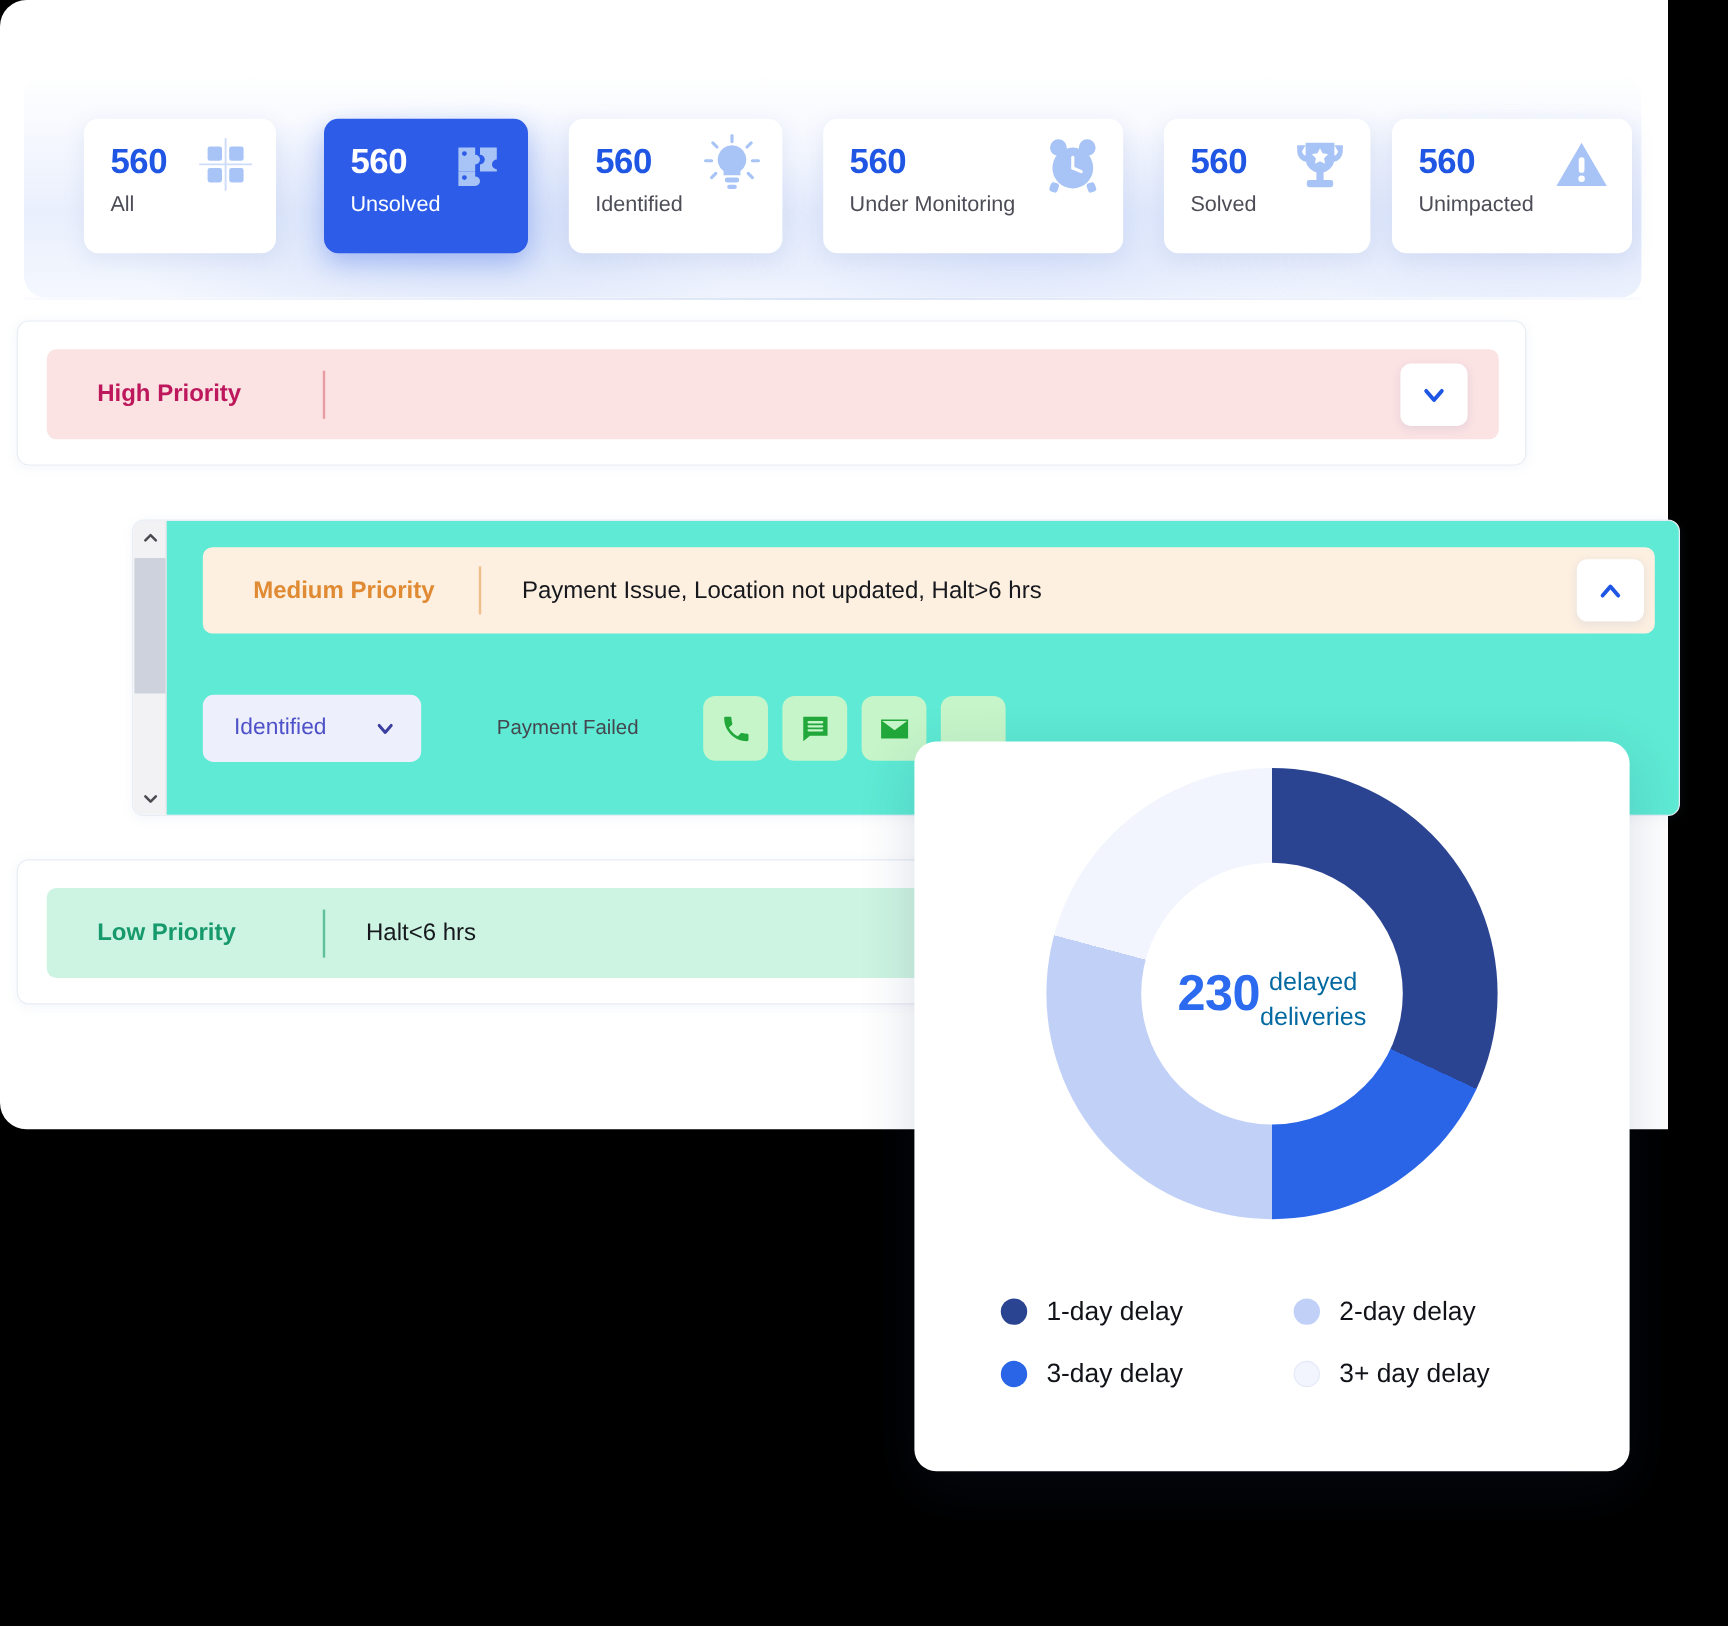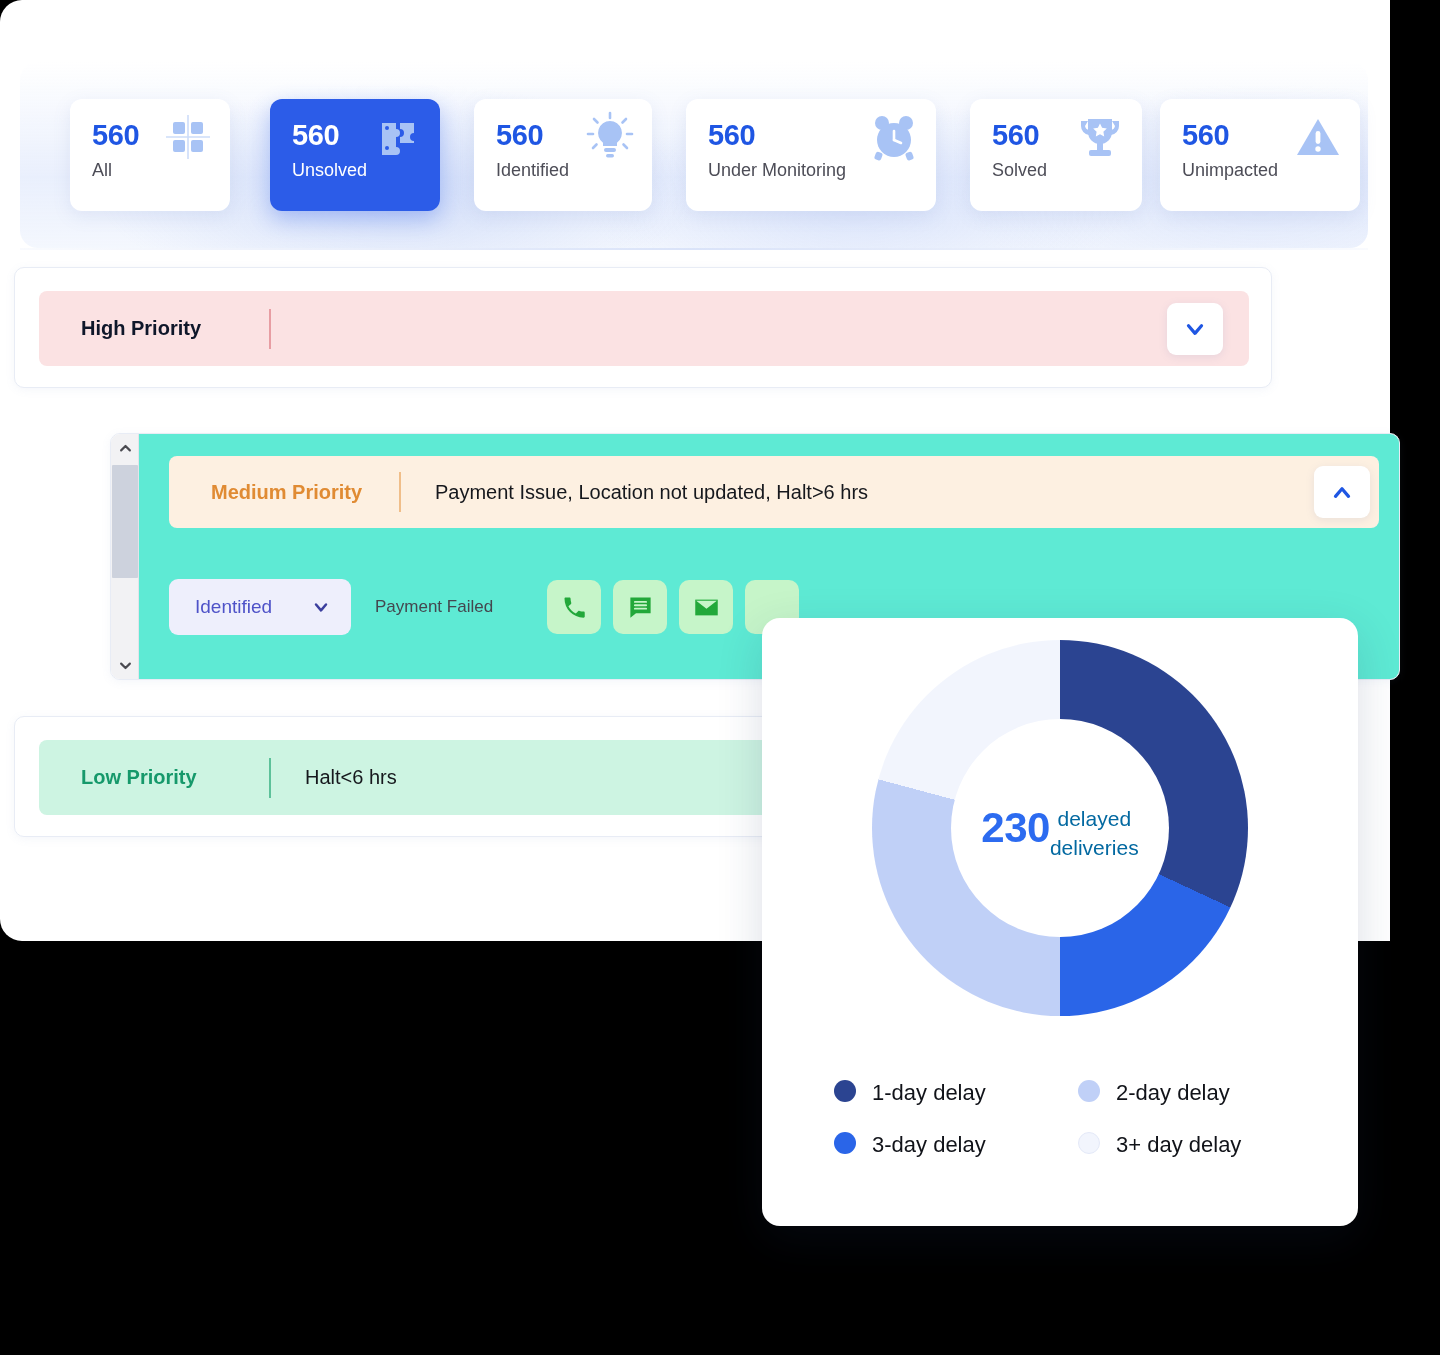--- a/index.html
+++ b/index.html
@@ -151,21 +151,21 @@
     cursor: pointer;
   }
   .chevron-btn svg { width: 26px; height: 26px; display: block; }
 
   
   #card-high { left: 14px; top: 267px; width: 1258px; height: 121px; }
   #bar-high {
     left: 24px; top: 23px; width: 1210px; height: 75px;
     background: #fbe2e3;
   }
-  #bar-high .p-name { color: #0f172a; }
+  #bar-high .p-name { color: #be185d; }
   #bar-high .p-div { background: #e39098; }
   #btn-high { right: 48px; top: 35px; }
 
   
   #card-medium {
     left: 110px; top: 433px; width: 1290px; height: 247px;
     border-radius: 10px;
     overflow: hidden;
   }
   .scrollbar {
@@ -225,21 +225,21 @@
     padding: 0 20px 0 26px;
     cursor: pointer;
   }
   .status-select .sel-text {
     font-size: 19px;
     color: #4e52c8;
   }
   .status-select svg { width: 20px; height: 20px; display: block; }
 
   .issue-text {
-    margin-left: 24px;
+    margin-left: 63px;
     width: 150px;
     font-size: 17px;
     line-height: 1.35;
     color: #44474f;
   }
 
   .action-icons {
     margin-left: 22px;
     display: flex;
     gap: 12px;
@@ -319,20 +319,21 @@
     left: 72px;
     top: 462px;
     width: 470px;
     display: grid;
     grid-template-columns: 1fr 1fr;
     row-gap: 26px;
     column-gap: 18px;
   }
   .legend-item {
     display: flex;
+    align-items: center;
     cursor: pointer;
   }
   .legend-dot {
     width: 22px; height: 22px;
     border-radius: 50%;
     flex: 0 0 auto;
   }
   .legend-label {
     margin-left: 16px;
     font-size: 22px;

